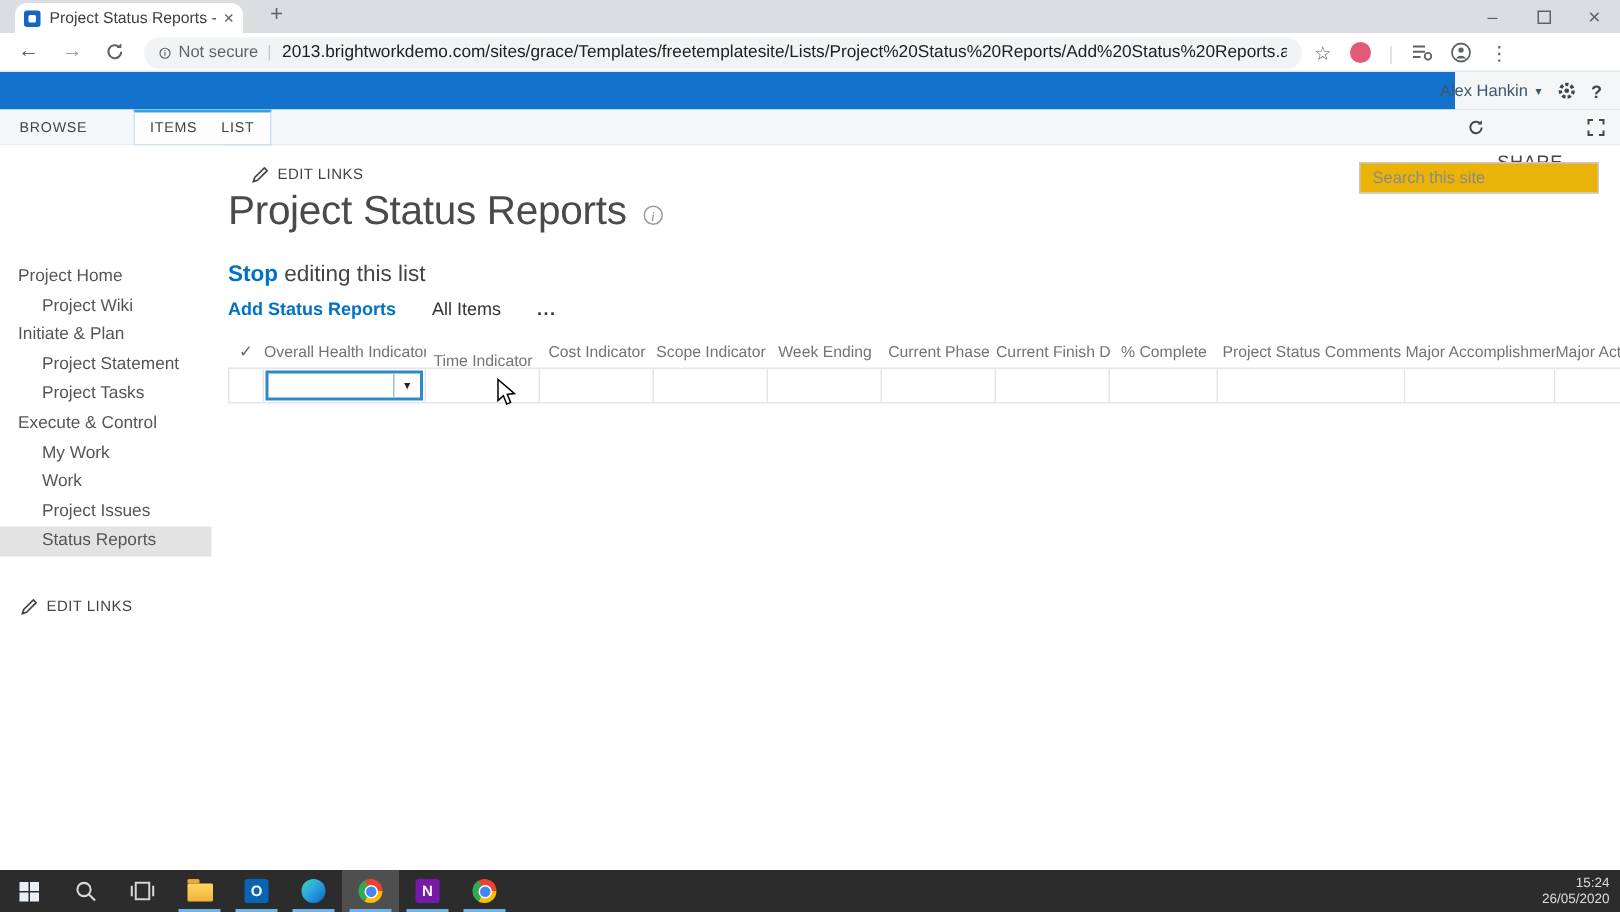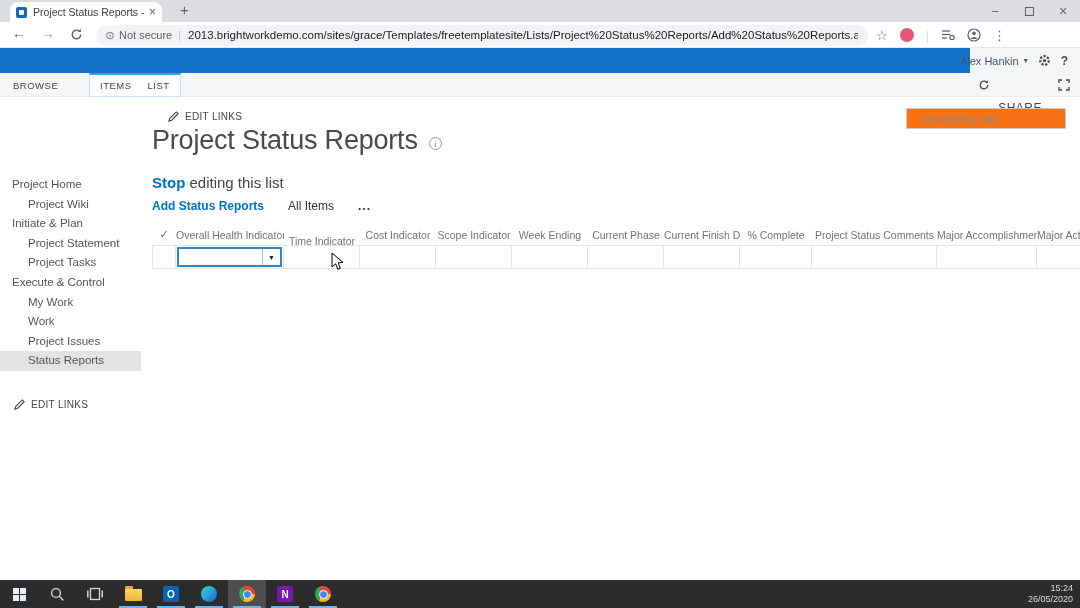--- a/index.html
+++ b/index.html
@@ -60,21 +60,21 @@
   .editlinks-label { font-size:10px; letter-spacing:.3px; color:#444; }
   
   .content { position:absolute; left:150px; top:97px; width:930px; height:483px; }
   .c-editlinks { position:absolute; left:18px; top:14px; display:flex; align-items:center; gap:6px; }
   .page-title-row { position:absolute; left:2px; top:28px; display:flex; align-items:center; }
   .page-title { font-size:27px; color:#4a4a4a; letter-spacing:-.2px; }
   .info-icon { width:13px; height:13px; border:1px solid #9a9a9a; border-radius:50%; color:#8a8a8a;
                font-size:9px; font-style:italic; font-family:"Liberation Serif", serif;
                display:flex; align-items:center; justify-content:center; margin-left:11px; margin-top:6px; }
   .searchbox { position:absolute; right:14px; top:11px; width:160px; height:21px; border:1px solid #c9c9c9;
-               background:#f97316; display:flex; align-items:center; padding:0 17px; }
+               background:#eab308; display:flex; align-items:center; padding:0 17px;justify-content:center; }
   .searchbox input { border:none; outline:none; flex:1; font-size:11px; color:#444; font-family:"Liberation Sans", sans-serif; background:transparent; }
   .searchbox input::placeholder { color:#8a8a8a; }
   .stop-line { position:absolute; left:2px; top:77px; font-size:15px; color:#444; }
   .stop-link { color:#0072c6; font-weight:bold; }
   .links-row { position:absolute; left:2px; top:102px; display:flex; align-items:center; gap:24px; }
   .add-link { font-size:12px; font-weight:bold; color:#0072c6; }
   .view-link { font-size:12px; font-weight:normal; color:#333; }
   .more-link { font-size:12px; font-weight:bold; color:#333; letter-spacing:1px; }
   
   .grid { position:absolute; left:2px; top:130px; }

